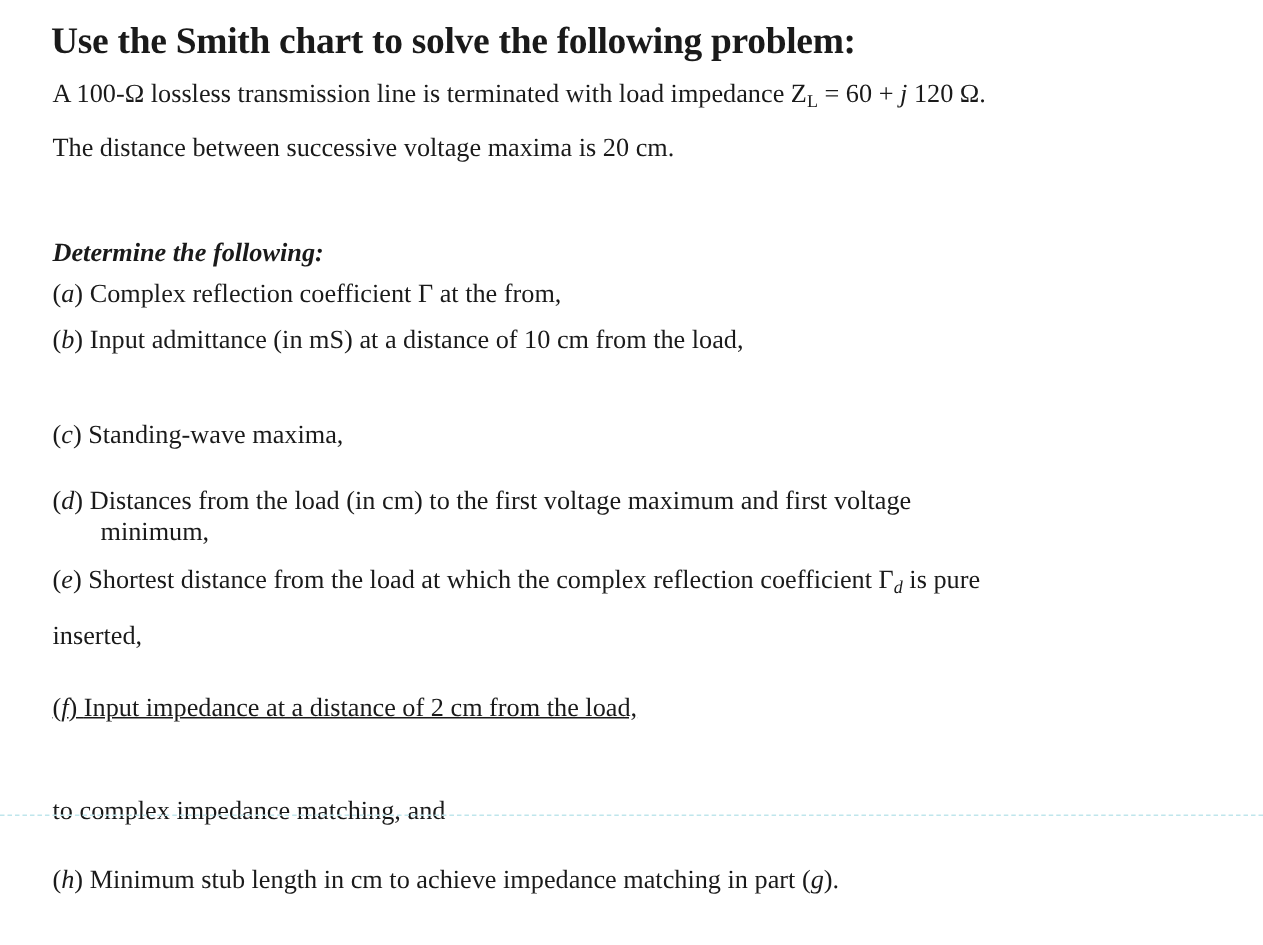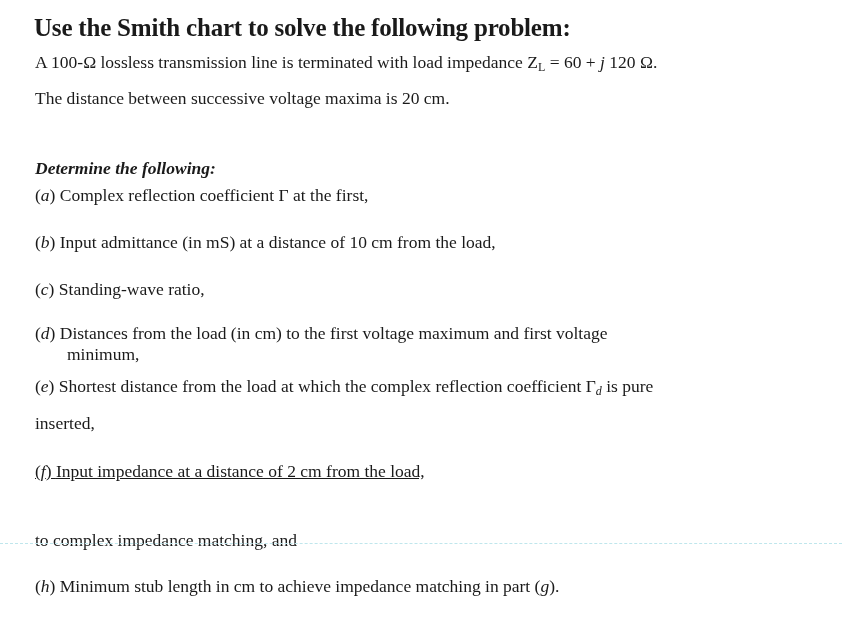--- a/index.html
+++ b/index.html
@@ -28,25 +28,25 @@
 <body>
 
 <div class="page">
   <div class="title">Use the Smith chart to solve the following problem:</div>
 
   <div class="line" style="top:52px;text-align:center;"><span>A 100-Ω lossless transmission line is terminated with load impedance Z</span><span class="sub">L</span><span> = 60 + </span><i>j</i><span> 120 Ω.</span></div>
   <div class="line" style="top:88px;text-align:right;">The distance between successive voltage maxima is 20 cm.</div>
 
   <div class="line subhead" style="top:142px;margin-top:16px;">Determine the following:</div>
 
-  <div class="line" style="top:185px;">(<span class="lbl-i">a</span>) <span>Complex reflection coefficient Γ at the first,</span></div>
+  <div class="line" style="top:185px;">(<span class="lbl-i">a</span>) <span>Complex reflection coefficient Γ at the from,</span></div>
 
-  <div class="line" style="top:232px;">(<span class="lbl-i">b</span>) <span>Input admittance (in mS) at a distance of 10 cm from the load,</span></div>
+  <div class="line" style="top:216px;">(<span class="lbl-i">b</span>) <span>Input admittance (in mS) at a distance of 10 cm from the load,</span></div>
 
-  <div class="line" style="top:279px;">(<span class="lbl-i">c</span>) <span>Standing-wave ratio,</span></div>
+  <div class="line" style="top:279px;">(<span class="lbl-i">c</span>) <span>Standing-wave maxima,</span></div>
 
   <div class="line" style="top:323px;">(<span class="lbl-i">d</span>) <span>Distances from the load (in cm) to the first voltage maximum and first voltage</span></div>
   <div class="line" style="top:344px;margin-left:32px;">minimum,</div>
 
   <div class="line" style="top:376px;font-family:Liberation Serif, serif;">(<span class="lbl-i">e</span>) <span>Shortest distance from the load at which the complex reflection coefficient Γ</span><i class="sub">d</i><span> is pure</span></div>
   <div class="line" style="top:413px;">inserted,</div>
 
   <div class="line" style="top:461px;text-decoration:underline;">(<span class="lbl-i">f</span>) <span>Input impedance at a distance of 2 cm from the load,</span></div>
 
   <div class="line" style="top:530px;">to complex impedance matching, and</div>

